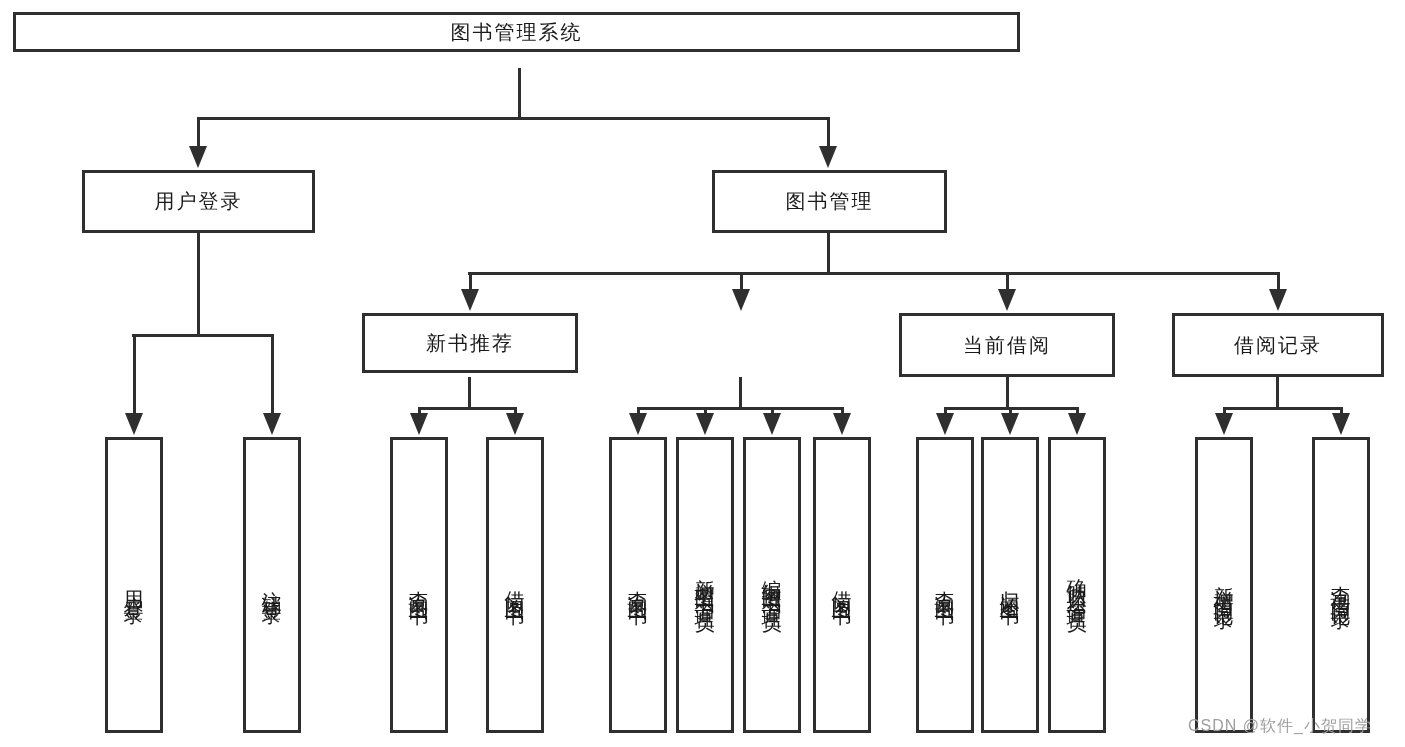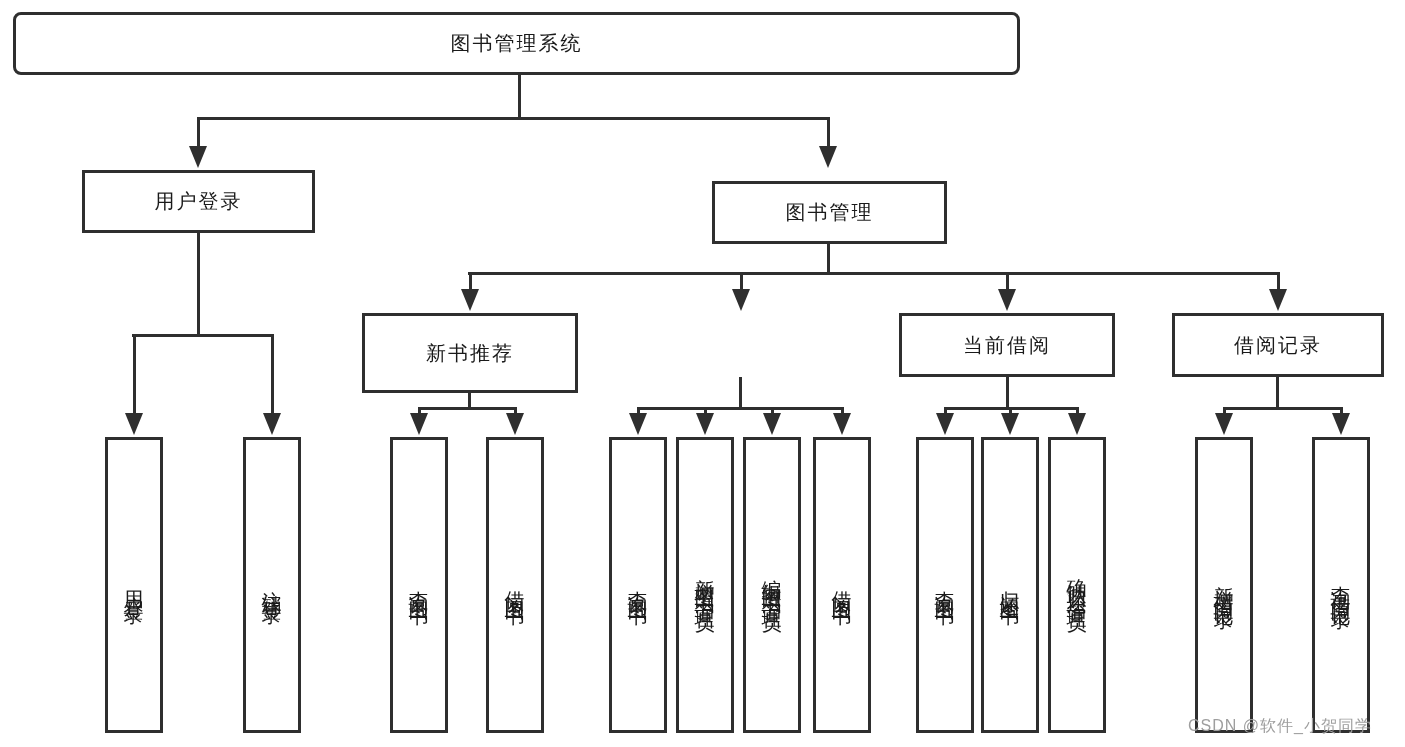--- a/index.html
+++ b/index.html
@@ -111,24 +111,24 @@
     <div class="arrow-shaft" style="left: 944px; top: 407px; height: 12px;"></div>
     <div class="arrow-head" style="left: 936px; top: 413px;"></div>
     <div class="arrow-shaft" style="left: 1009px; top: 407px; height: 12px;"></div>
     <div class="arrow-head" style="left: 1001px; top: 413px;"></div>
     <div class="arrow-shaft" style="left: 1076px; top: 407px; height: 12px;"></div>
     <div class="arrow-head" style="left: 1068px; top: 413px;"></div>
     <div class="arrow-shaft" style="left: 1223px; top: 407px; height: 12px;"></div>
     <div class="arrow-head" style="left: 1215px; top: 413px;"></div>
     <div class="arrow-shaft" style="left: 1340px; top: 407px; height: 12px;"></div>
     <div class="arrow-head" style="left: 1332px; top: 413px;"></div>
-    <div class="node" style="left: 13px; top: 12px; width: 1007px; height: 63px; border-radius: 8px;">图书管理系统</div>
+    <div class="node" style="left: 13px; top: 12px; width: 1007px; height: 40px;">图书管理系统</div>
     <div class="node" style="left: 82px; top: 170px; width: 233px; height: 63px;">用户登录</div>
-    <div class="node" style="left: 712px; top: 170px; width: 235px; height: 63px; margin-top: 11px;">图书管理</div>
-    <div class="node" style="left: 362px; top: 313px; width: 216px; height: 80px;">新书推荐</div>
+    <div class="node" style="left: 712px; top: 170px; width: 235px; height: 63px;">图书管理</div>
+    <div class="node" style="left: 362px; top: 313px; width: 216px; height: 60px;">新书推荐</div>
     <div class="node" style="left: 899px; top: 313px; width: 216px; height: 64px;">当前借阅</div>
     <div class="node" style="left: 1172px; top: 313px; width: 212px; height: 64px;">借阅记录</div>
     <div class="node v" style="left: 105px; top: 437px; width: 58px; height: 296px;">用户登录</div>
     <div class="node v" style="left: 243px; top: 437px; width: 58px; height: 296px;">注销登录</div>
     <div class="node v" style="left: 390px; top: 437px; width: 58px; height: 296px;">查询图书</div>
     <div class="node v" style="left: 486px; top: 437px; width: 58px; height: 296px;">借阅图书</div>
     <div class="node v" style="left: 609px; top: 437px; width: 58px; height: 296px;">查询图书</div>
     <div class="node v" style="left: 676px; top: 437px; width: 58px; height: 296px;">新增图书（管理员）</div>
     <div class="node v" style="left: 743px; top: 437px; width: 58px; height: 296px;">编辑图书（管理员）</div>
     <div class="node v" style="left: 813px; top: 437px; width: 58px; height: 296px;">借阅图书</div>

